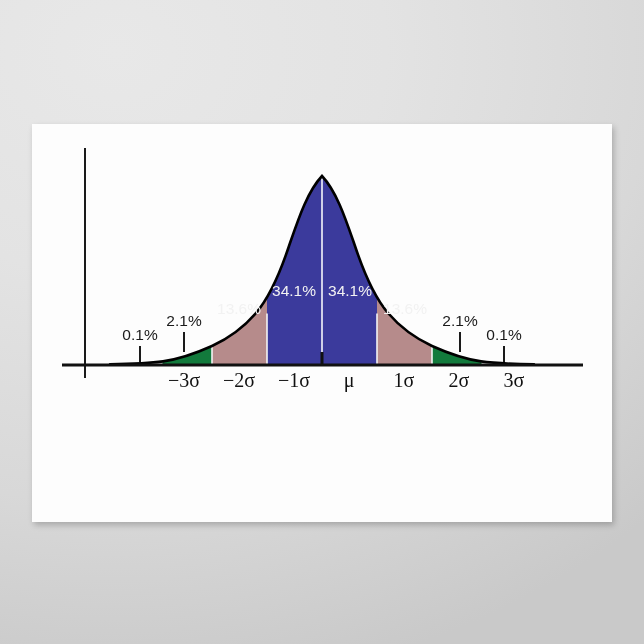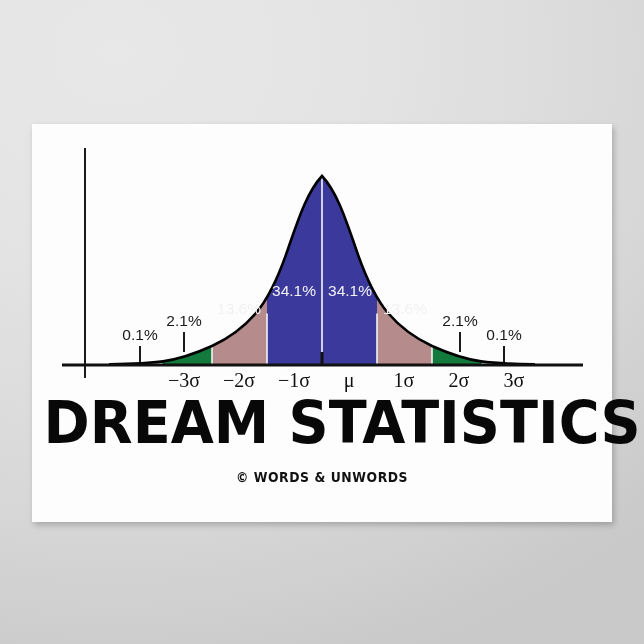--- a/index.html
+++ b/index.html
@@ -209,19 +209,15 @@
           <text class="axis-tick-label" x="262" y="263" text-anchor="middle">−1σ</text>
           <text class="axis-tick-label" x="317" y="263" text-anchor="middle">μ</text>
           <text class="axis-tick-label" x="372" y="263" text-anchor="middle">1σ</text>
           <text class="axis-tick-label" x="427" y="263" text-anchor="middle">2σ</text>
           <text class="axis-tick-label" x="482" y="263" text-anchor="middle">3σ</text>
         </g>
 
       </svg>
     </div>
 
-    <div id="title-block">
-      <div id="poster-title">DREAM STATISTICS</div>
-      <div id="poster-credit">© WORDS &amp; UNWORDS</div>
-    </div>
 
   </div>
 </div>
 
 </body></html>

